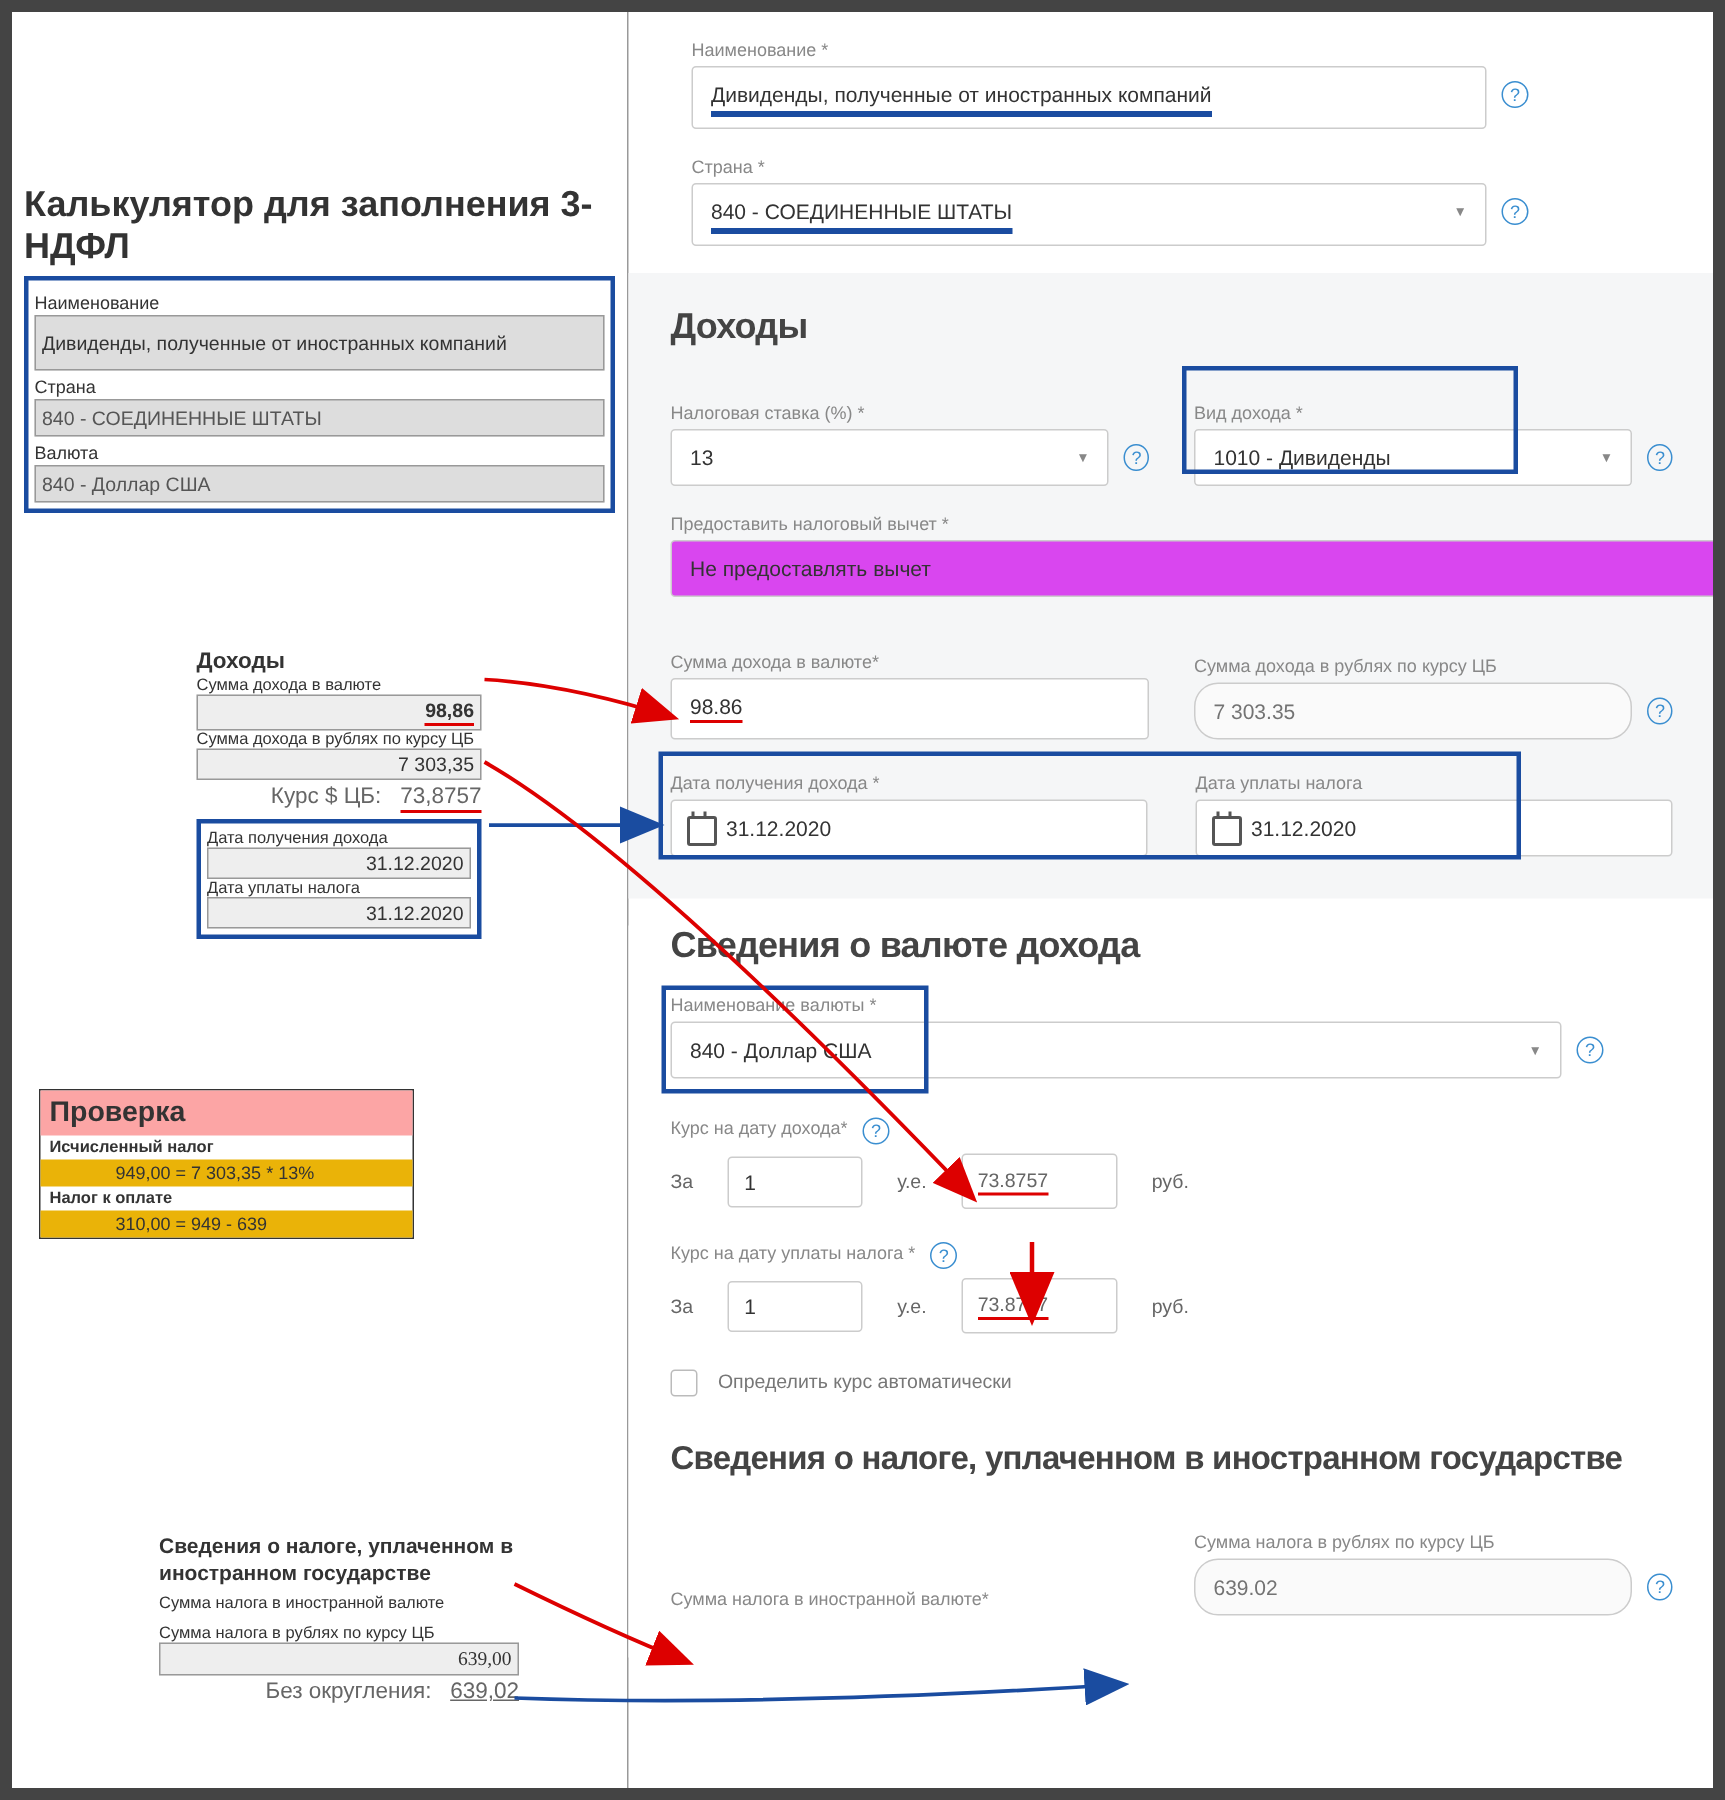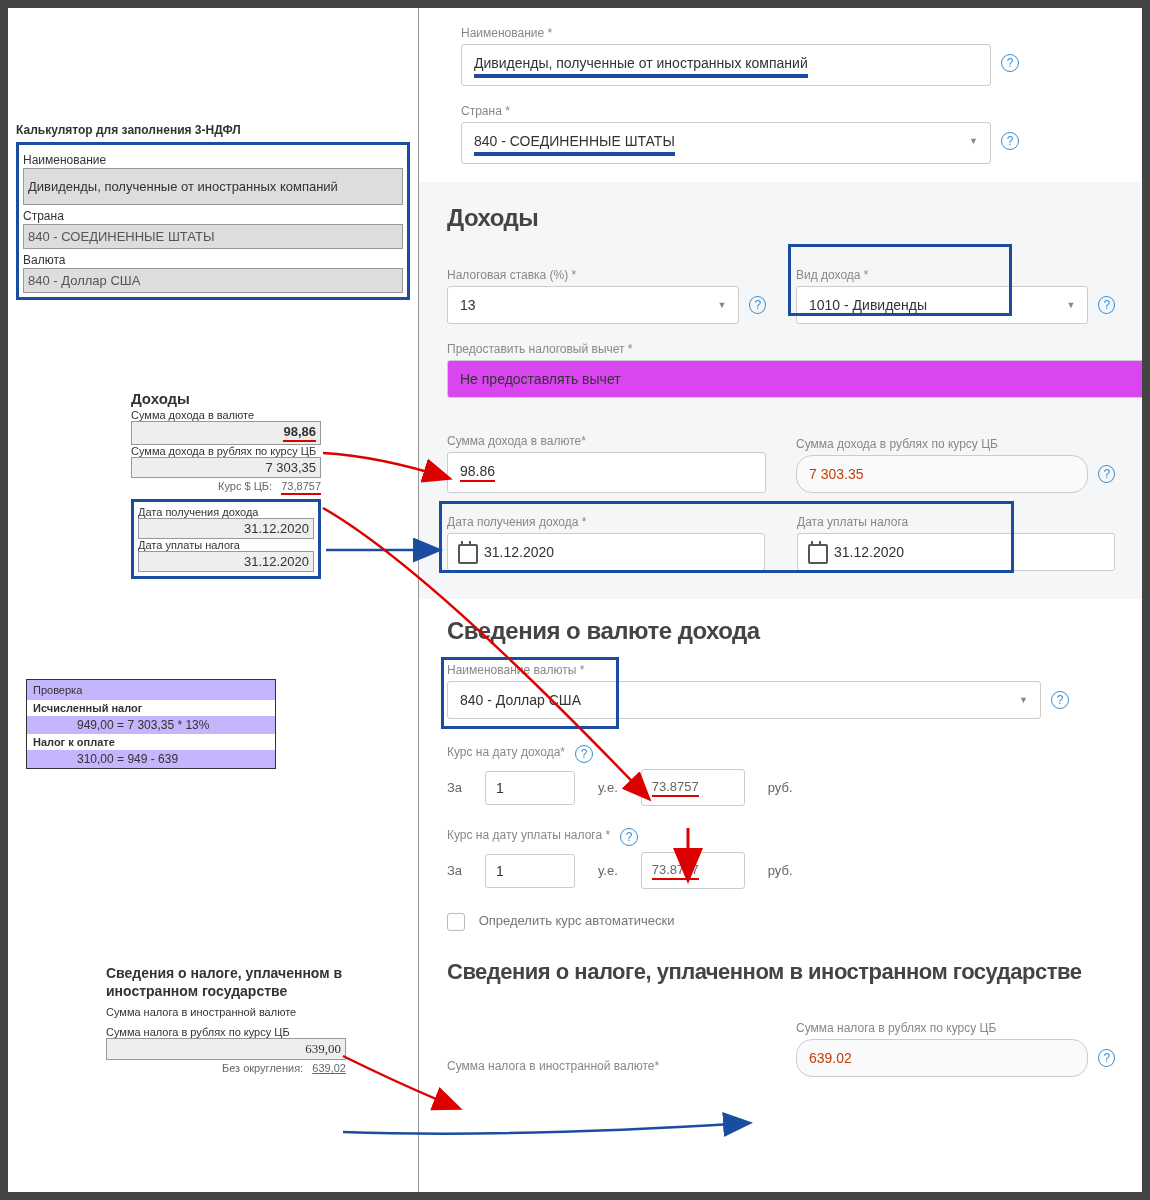--- a/index.html
+++ b/index.html
@@ -1,44 +1,44 @@
 <!DOCTYPE html>
 <html><head>
 <meta charset="utf-8">
 <style>
 * { box-sizing: border-box; margin: 0; padding: 0; }
 body { font-family: Arial, sans-serif; font-size: 13px; color: #333; background: #444; padding: 8px; }
 .page { background: #fff; width: 1134px; height: 1184px; position: relative; overflow: hidden; }
 .left { width: 410px; float: left; padding: 10px 8px 0 8px; position: relative; }
 .right { width: 724px; float: left; background: #fff; position: relative; border-left: 1px solid #999; padding: 0 0 0 42px; height: 1184px; }
-.calc-title { font-weight: bold; font-size: 12px; margin: 105px 0 5px 0; }
+.calc-title { font-weight: bold; font-size: 24px; margin: 105px 0 5px 0; }
 .hl-box { border: 3px solid #1a4ca0; padding: 4px 4px 4px 4px; }
 .calc-row-lbl { font-size: 12px; margin: 4px 0 1px 0; }
 .calc-row-val { background: #ddd; border: 1px solid #999; padding: 4px 4px; font-size: 13px; }
 .calc-row-val.grey { color: #555; }
 
 .left-sec { margin-top: 90px; width: 190px; margin-left: 115px; }
 .left-sec h3 { font-weight: bold; font-size: 15px; margin-bottom: 2px; }
 .mini-lbl { font-size: 11px; }
 .mini-val { background: #eee; border: 1px solid #999; text-align: right; padding: 2px 4px; font-weight: bold; font-size: 13px; }
-.mini-sub { font-size: 11px; text-align: right; color: #666; margin-top: 2px; }
+.mini-sub { font-size: 15px; text-align: right; color: #666; margin-top: 2px; }
 .red-u { border-bottom: 2px solid #d00; display: inline-block; padding-bottom: 1px; }
 
 .proverka { border: 1px solid #333; width: 250px; margin-top: 100px; margin-left: 10px; font-size: 12px; }
-.proverka h3 { font-weight: normal; padding: 4px 6px; font-size: 11px; background: #c4b5fd; }
+.proverka h3 { font-weight: bold; padding: 4px 6px; font-size: 19px; background: #fca5a5; }
 .proverka .r { padding: 2px 6px; }
-.proverka .r.grey { background: #c4b5fd; }
+.proverka .r.grey { background: #eab308; }
 .proverka .r.lbl { font-weight: bold; font-size: 11px; }
 
 .left-bot { margin-top: 195px; margin-left: 90px; width: 240px; }
 .left-bot h3 { font-weight: bold; font-size: 14px; margin-bottom: 6px; line-height: 1.3; }
 
 .r-field-lbl { font-size: 12px; color: #888; margin: 18px 0 4px 0; }
 .r-input { border: 1px solid #ccc; border-radius: 3px; padding: 10px 12px; font-size: 14px; width: 530px; color: #333; position: relative; }
-.r-input.disabled { color: #c2410c; background: #fafafa; border-radius: 16px; }
+.r-input.disabled { color: #737373; background: #fafafa; border-radius: 16px; }
 .r-select { border: 1px solid #ccc; border-radius: 3px; padding: 10px 12px 10px 12px; font-size: 14px; width: 530px; position: relative; }
 .r-select::after { content: "▼"; position: absolute; right: 12px; top: 13px; font-size: 9px; color: #888; }
 .help { display: inline-block; width: 18px; height: 18px; border: 1px solid #3a8ed0; color: #3a8ed0; border-radius: 50%; text-align: center; line-height: 17px; font-size: 12px; margin-left: 10px; vertical-align: top; margin-top: 10px; }
 
 .r-panel { background: #f5f6f7; padding: 12px 28px 28px 28px; margin: 18px 0 0 -42px; width: 724px; }
 .r-panel h2 { font-family: Arial; font-size: 24px; font-weight: bold; margin: 10px 0 18px 0; color: #444; letter-spacing: -0.5px; }
 .r-panel .row2 { display: flex; gap: 30px; align-items: flex-end; }
 .r-panel .col { flex: 1; }
 .r-panel .r-select { width: 100%; }
 .r-panel .r-input { width: 100%; }

